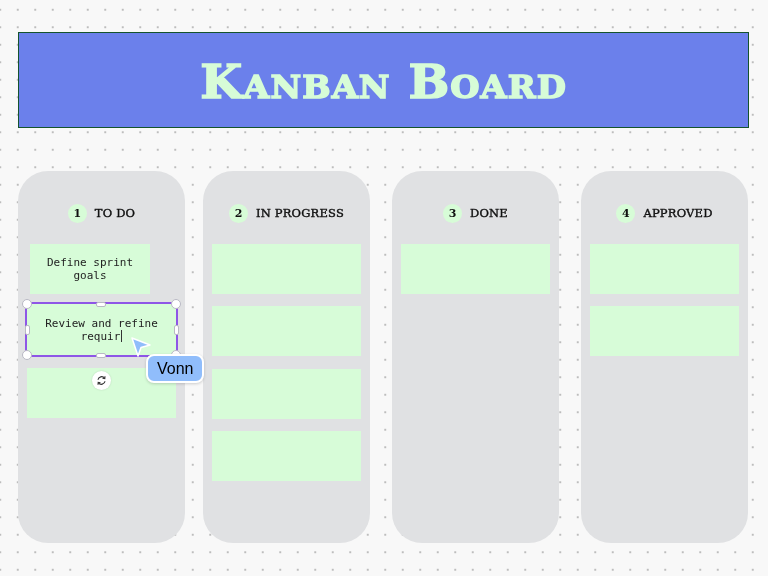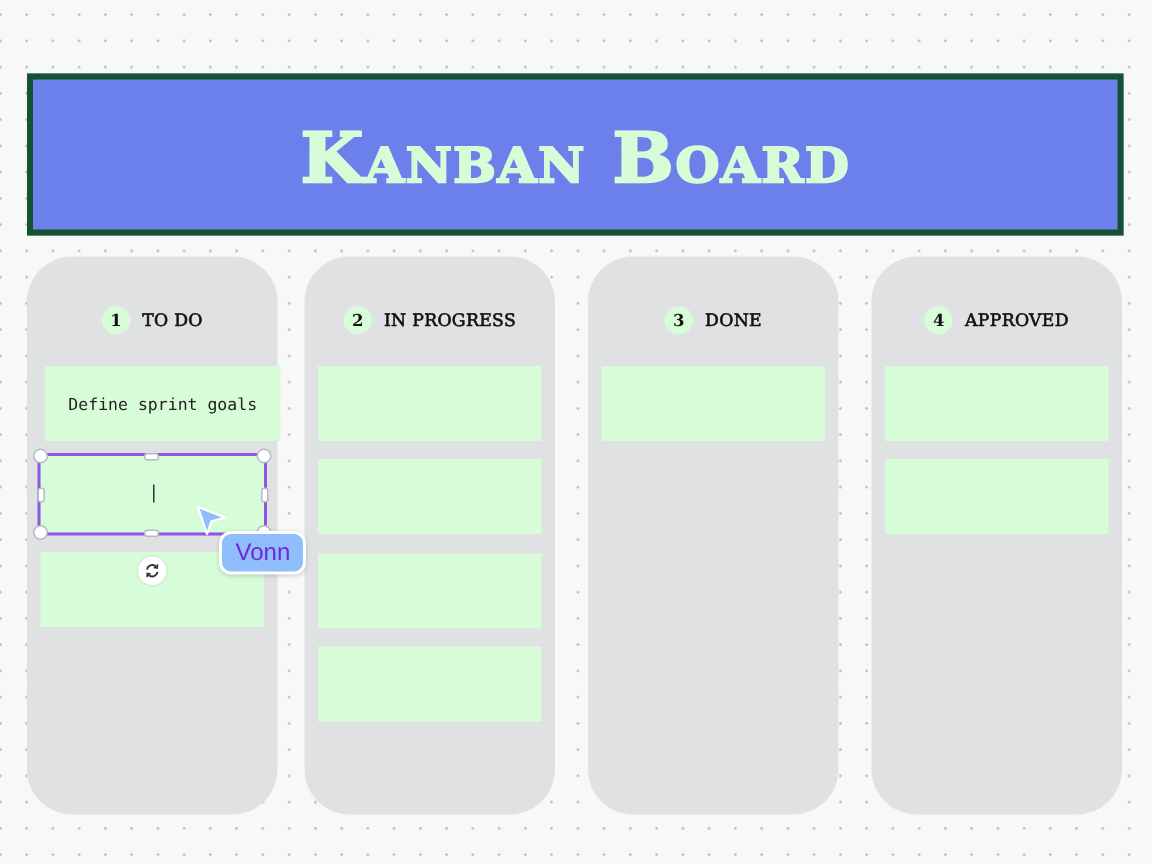--- a/index.html
+++ b/index.html
@@ -6,22 +6,22 @@
   html, body { width: 768px; height: 576px; overflow: hidden; }
   body {
     position: relative;
     background-color: #f8f8f8;
     background-image: radial-gradient(circle, #bdbdbd 0.7px, transparent 1px);
     background-size: 17.5px 17.5px;
     background-position: 9px 1px;
     font-family: "DejaVu Sans", sans-serif;
   }
   .banner {
-    position: absolute; left: 18px; top: 49px; width: 731px; height: 108px;
-    background: #6b80eb; border: 4px solid #14532d;
+    position: absolute; left: 18px; top: 32px; width: 731px; height: 96px;
+    background: #6b80eb; border: 1px solid #14532d;
     display: flex; align-items: center; justify-content: center;
   }
   .banner-title {
     font-family: "DejaVu Serif", serif; font-weight: bold;
     font-size: 46px; letter-spacing: 1px; color: #d7fcd7;
     font-variant: small-caps; transform: scaleX(1.05) translateY(2px);
     -webkit-text-stroke: 1.5px #d7fcd7;
   }
   .column {
     position: absolute; top: 171px; height: 372px; width: 167px;
@@ -59,21 +59,21 @@
     position: absolute; left: 92px; top: 371px; width: 19px; height: 19px; border-radius: 50%;
     background: #fff; box-shadow: 0 0 2px rgba(0,0,0,0.15);
     display: flex; align-items: center; justify-content: center;
   }
   .cursor-arrow { position: absolute; left: 130px; top: 336px; width: 22px; height: 22px; }
   .cursor-label {
     position: absolute; left: 146px; top: 354px; height: 29px; padding: 0 9px;
     background: #90bdfb; border: 2px solid #fff; border-radius: 8px;
     box-shadow: 0 1px 3px rgba(0,0,0,0.18);
     display: flex; align-items: center;
-    font-family: "Liberation Sans", sans-serif; font-size: 16px; color: #6d28d9;
+    font-family: "Liberation Sans", sans-serif; font-size: 16px; color: #000000;
   }
 </style>
 </head>
 <body>
 
 <div class="banner">
   <span class="banner-title">Kanban Board</span>
 </div>
 
 <div class="column" style="left:18px;">
@@ -97,26 +97,26 @@
   </div>
 </div>
 
 <div class="column" style="left:581px;">
   <div class="col-header">
     <span class="col-num">4</span>
     <span class="col-title">APPROVED</span>
   </div>
 </div>
 
-<div class="card" style="left:30px; top:244px; width:157px; height:50px;">
+<div class="card" style="left:30px; top:244px; width:120px; height:50px;">
   <span>Define sprint goals</span>
 </div>
 
 <div class="card selected" style="left:27px; top:304px; width:149px; height:51px;">
-  <span><span class="caret"></span></span>
+  <span><span>Review and refine requir</span><span class="caret"></span></span>
 </div>
 
 <div class="handle corner" style="left:22px; top:299px;"></div>
 <div class="handle corner" style="left:171px; top:299px;"></div>
 <div class="handle corner" style="left:22px; top:350px;"></div>
 <div class="handle corner" style="left:171px; top:350px;"></div>
 <div class="handle edge-h" style="left:96px; top:302px;"></div>
 <div class="handle edge-h" style="left:96px; top:353px;"></div>
 <div class="handle edge-v" style="left:25px; top:325px;"></div>
 <div class="handle edge-v" style="left:174px; top:325px;"></div>

